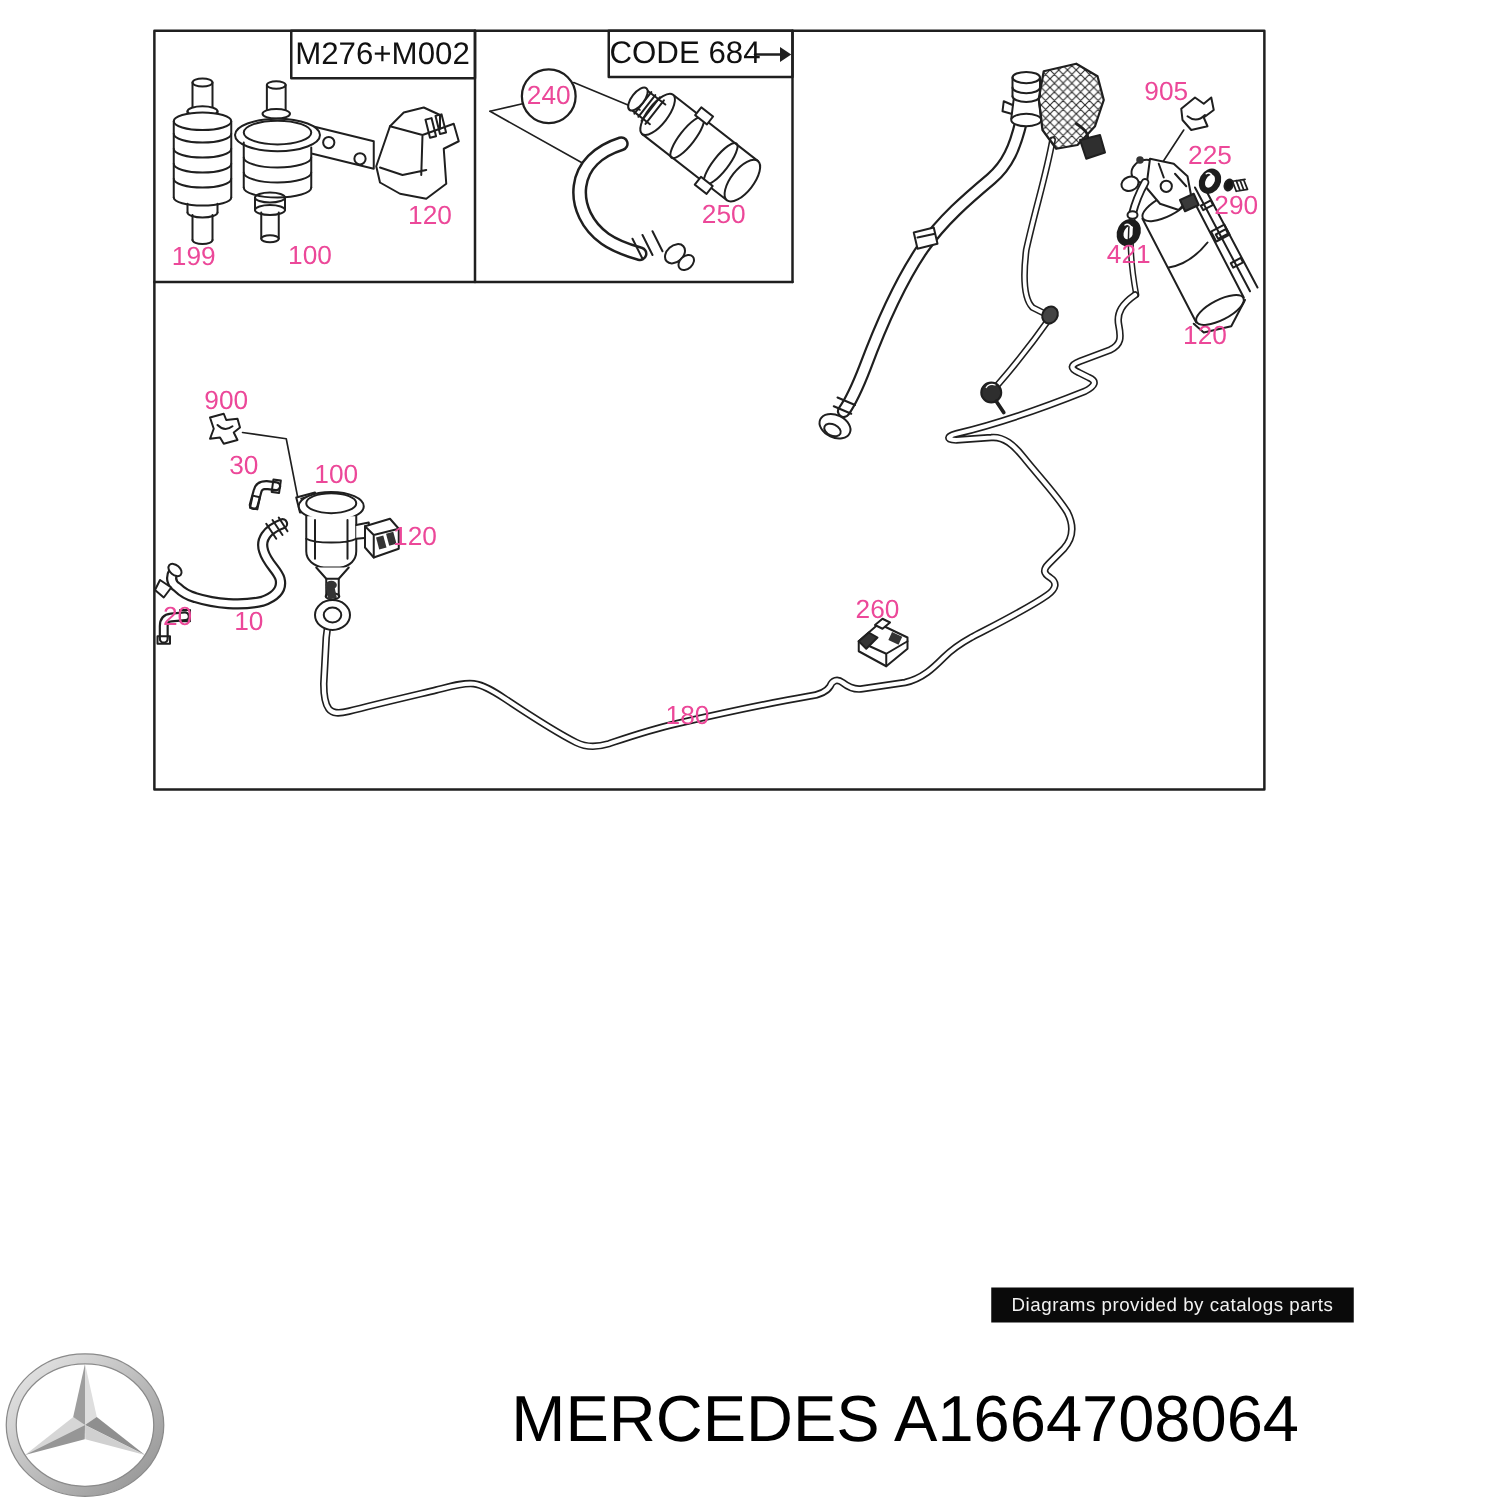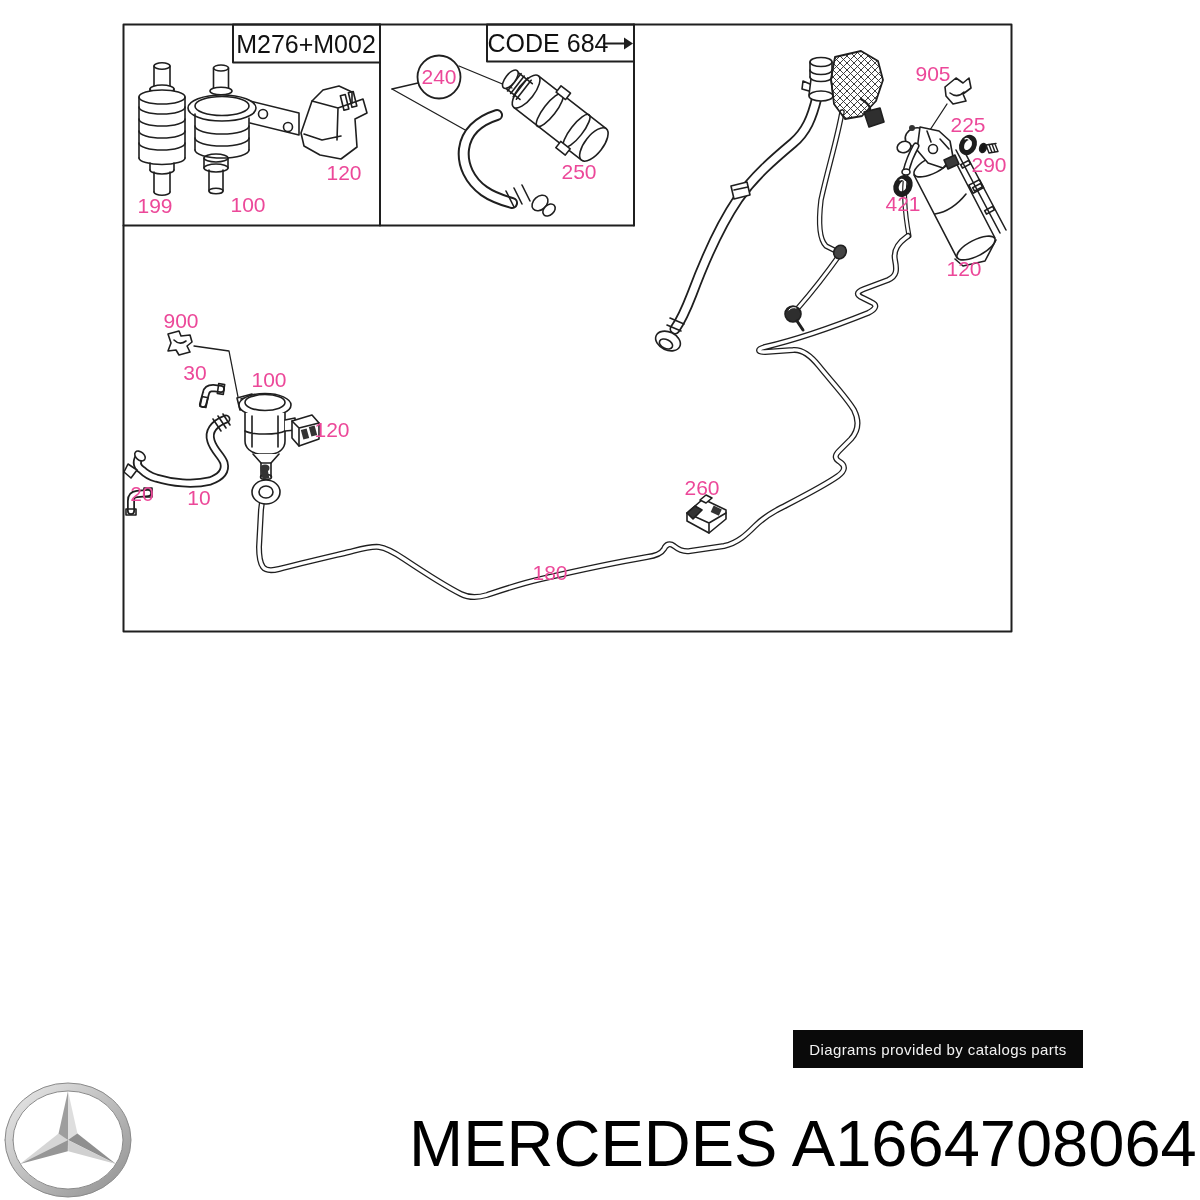--- a/index.html
+++ b/index.html
@@ -5,24 +5,24 @@
   html,body{margin:0;padding:0;background:#ffffff;}
   .page{position:relative;width:1200px;height:1200px;background:#fff;overflow:hidden;
         font-family:"Liberation Sans",sans-serif;padding-left:42px;}
   #diagram-svg{position:absolute;left:0;top:0;}
   #diagram-svg path,#diagram-svg ellipse,#diagram-svg circle,#diagram-svg rect,#diagram-svg line{
      stroke:#1f1f1f;fill:none;stroke-width:1.6;stroke-linecap:round;stroke-linejoin:round;}
   .plabel{position:absolute;transform:translate(-50%,-50%);font-size:21px;color:#ec4899;
           white-space:nowrap;letter-spacing:0px;}
   .boxlabel{position:absolute;transform:translate(-50%,-50%);font-size:25px;color:#111;
           white-space:nowrap;}
-  .watermark-bar{position:absolute;left:793px;top:1030px;width:290px;height:38px;background:#0a0a0a;
+  .watermark-bar{position:absolute;left:793px;top:1030px;width:290px;height:28px;background:#0a0a0a;
           display:flex;align-items:center;justify-content:center;}
   .watermark-bar span{color:#f2f2f2;font-size:15px;letter-spacing:0.4px;}
-  .footer-title{position:absolute;left:409px;top:1106px;font-size:65px;color:#000;
+  .footer-title{position:absolute;left:409px;top:1106px;font-size:52px;color:#000;
           white-space:nowrap;letter-spacing:0px;}
 </style>
 </head>
 <body>
 
 <div class="page">
 
 <svg id="diagram-svg" width="1200" height="1200" viewBox="0 0 1200 1200">
   <defs>
     <pattern id="mesh" width="7" height="7" patternUnits="userSpaceOnUse">

